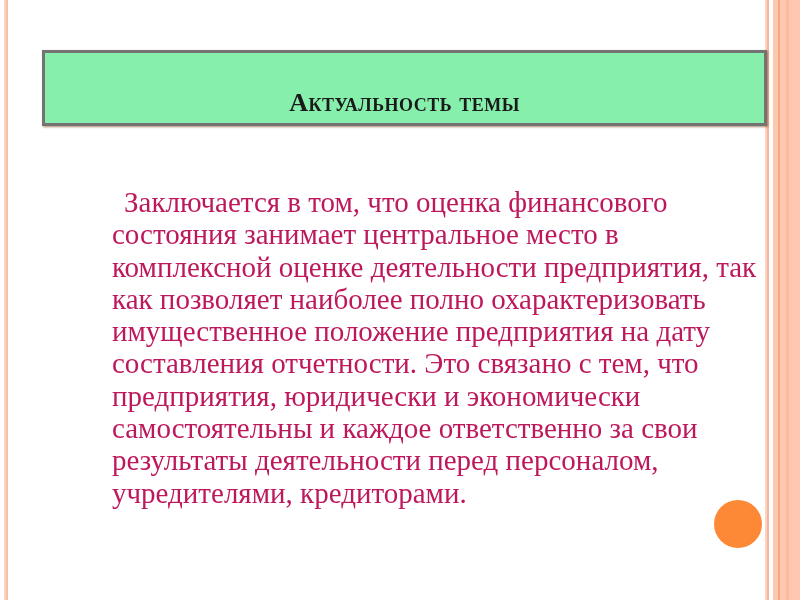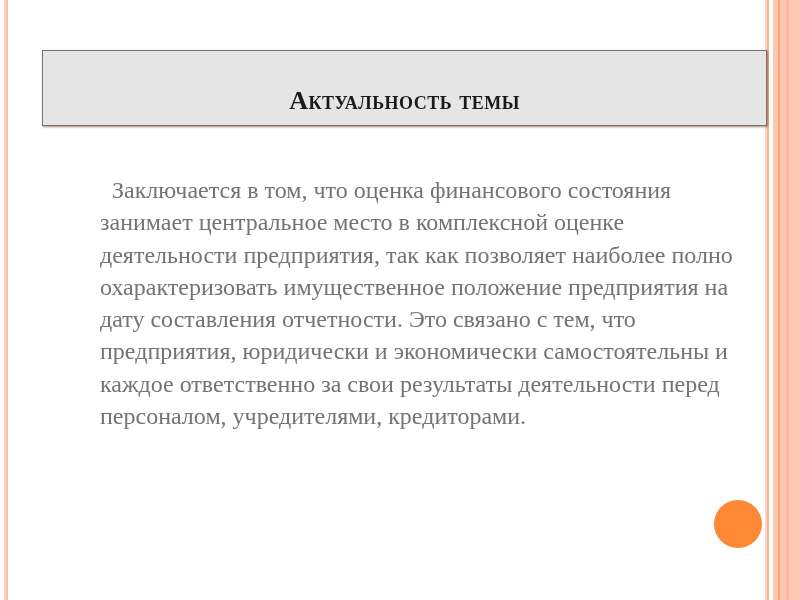--- a/index.html
+++ b/index.html
@@ -4,43 +4,43 @@
 <style>
   html, body { margin: 0; padding: 0; }
   body {
     width: 800px; height: 600px; position: relative; overflow: hidden;
     background: #ffffff;
     font-family: "Liberation Serif", serif;
   }
   .stripe { position: absolute; top: 0; height: 600px; }
   .title-bar {
     position: absolute; left: 42px; top: 50px; width: 725px; height: 76px;
-    background: #e5e5e5;
-    border: 1px solid #737373;
+    background: #86efac;
+    border: 3px solid #737373;
     box-shadow: 1px 1px 2px rgba(120,60,20,0.6);
     box-sizing: border-box;
   }
   .title-text {
     position: absolute; left: 0; right: 0; top: 35px;
     text-align: center;
     font-family: "Liberation Serif", serif;
     font-weight: bold;
     font-size: 26px;
     font-variant: small-caps;
     color: #1a1a1a;
     letter-spacing: 0.5px;
   }
   .body-text {
     position: absolute; left: 100px; top: 174px; width: 660px;
     font-family: "Liberation Serif", serif;
-    font-size: 24px;
+    font-size: 29px;
     line-height: 32.3px;
-    color: #737373;
+    color: #be185d;
     text-indent: 12px;
-    margin: 0;
+    margin: 12px;
   }
   .dot {
     position: absolute; left: 714px; top: 500px; width: 48px; height: 48px;
     border-radius: 50%; background: #fd8836;
   }
 </style>
 </head>
 <body>
 
 <div>

